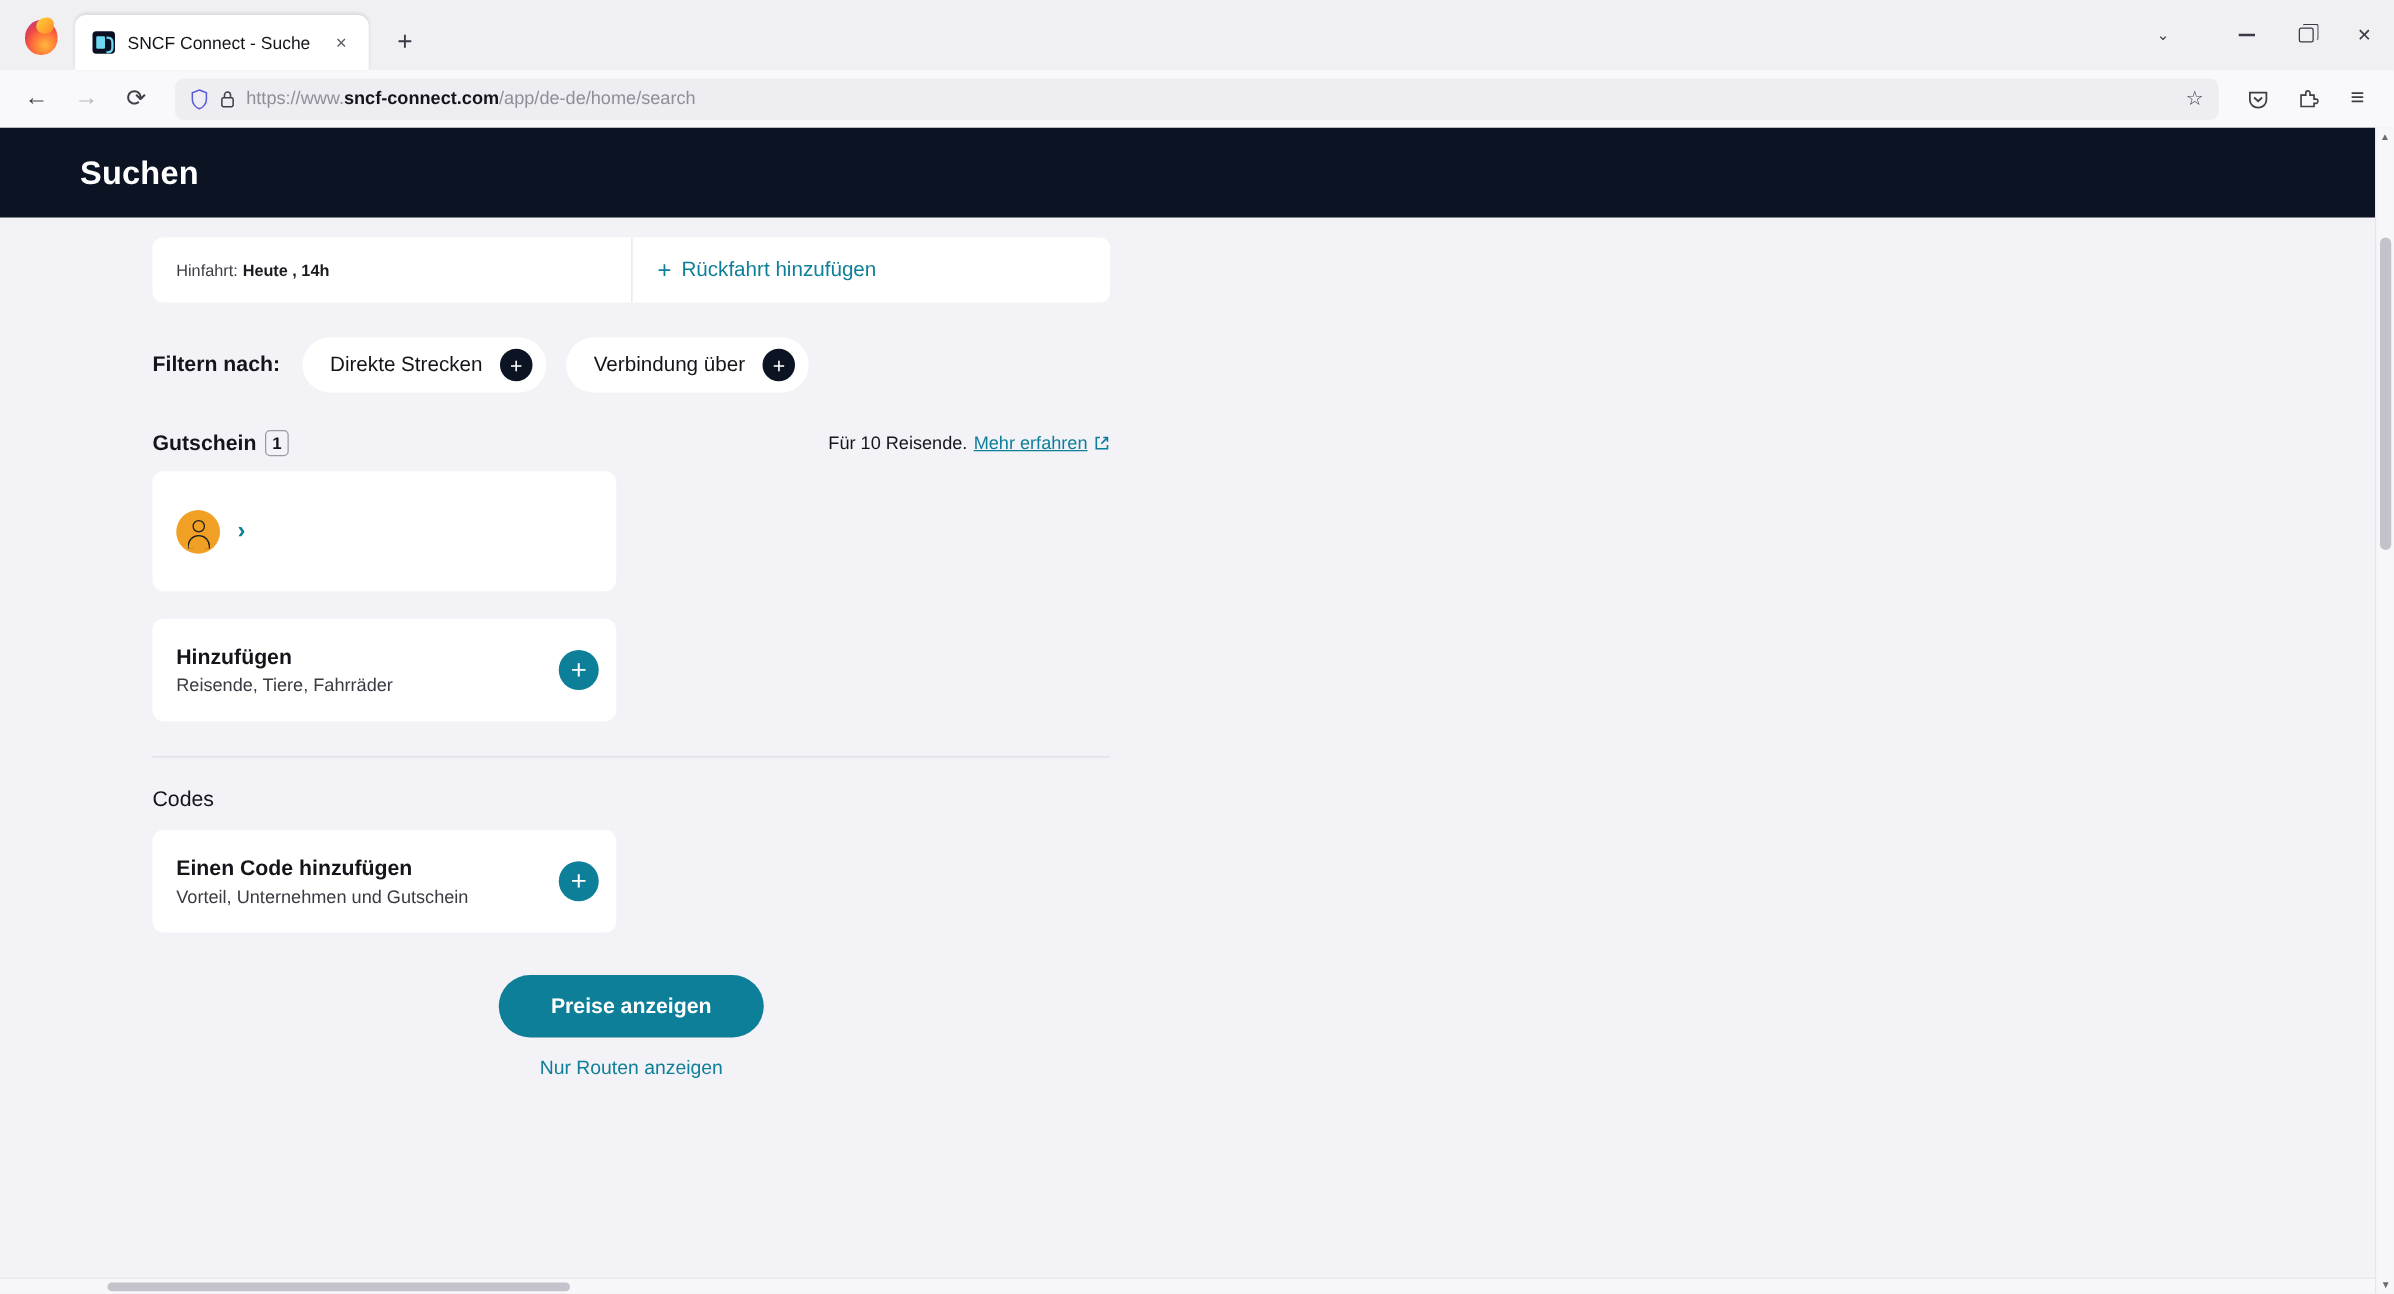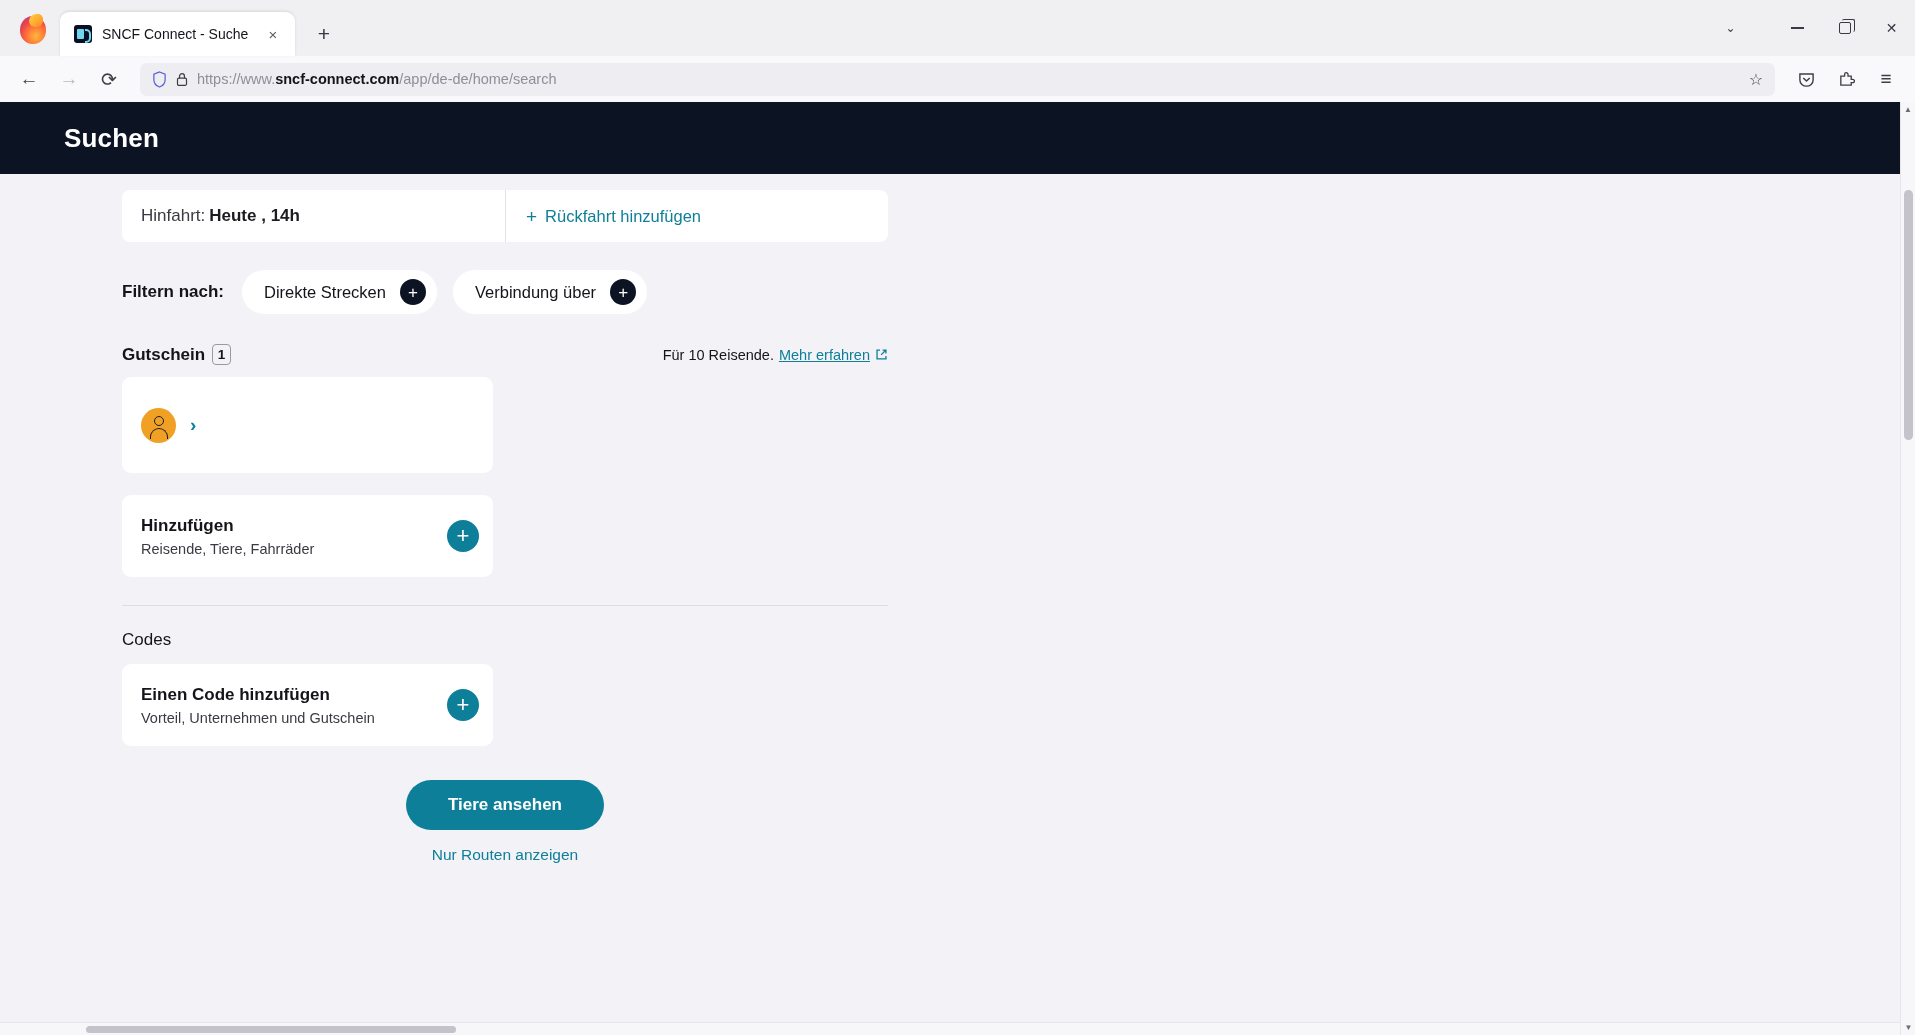--- a/index.html
+++ b/index.html
@@ -72,21 +72,21 @@
 
   .sitehead { background: #0c1322; height: 72px; display: flex; align-items: center; padding-left: 64px; }
   .sitehead h1 { color: #fff; font-size: 26px; font-weight: 700; letter-spacing: .2px; }
 
   .content { padding: 0 0 0 122px; }
 
   
   .tripbar { margin-top: 16px; width: 766px; height: 52px; background: #fff; border-radius: 8px;
     display: flex; align-items: stretch; overflow: hidden; }
   .trip-left { flex: 0 0 384px; display: flex; align-items: center; padding-left: 19px;
-    font-size: 17px; color: #1c1b20; border-right: 1px solid #e3e2e9; }
+    font-size: 13px; color: #1c1b20; border-right: 1px solid #e3e2e9; }
   .trip-left .lbl { color: #3b3a43; }
   .trip-left .val { font-weight: 700; margin-left: 4px; }
   .trip-right { flex: 1; display: flex; align-items: center; padding-left: 20px; gap: 8px;
     color: #0e7f98; font-size: 16.5px; }
   .trip-right .plus { font-size: 19px; line-height: 1; }
 
   
   .filters { margin-top: 28px; display: flex; align-items: center; gap: 16px; }
   .filters .flabel { font-size: 17px; font-weight: 700; color: #15141a; margin-right: 2px; }
   .chip { height: 44px; background: #fff; border-radius: 23px; display: flex; align-items: center;
@@ -281,21 +281,21 @@
 
         <div class="card action" style="margin-top:14px">
           <span class="act-texts">
             <span class="act-title" style="display:block">Einen Code hinzufügen</span>
             <span class="act-sub" style="display:block">Vorteil, Unternehmen und Gutschein</span>
           </span>
           <span class="circle-plus">+</span>
         </div>
 
         <div class="cta-wrap">
-          <button class="btn-primary">Tiere ansehen</button>
+          <button class="btn-primary">Preise anzeigen</button>
           <a class="link-secondary" href="#">Nur Routen anzeigen</a>
         </div>
 
       </div>
 
       <div class="hbar">
         <div class="hbar-thumb"></div>
       </div>
     </div>
 

